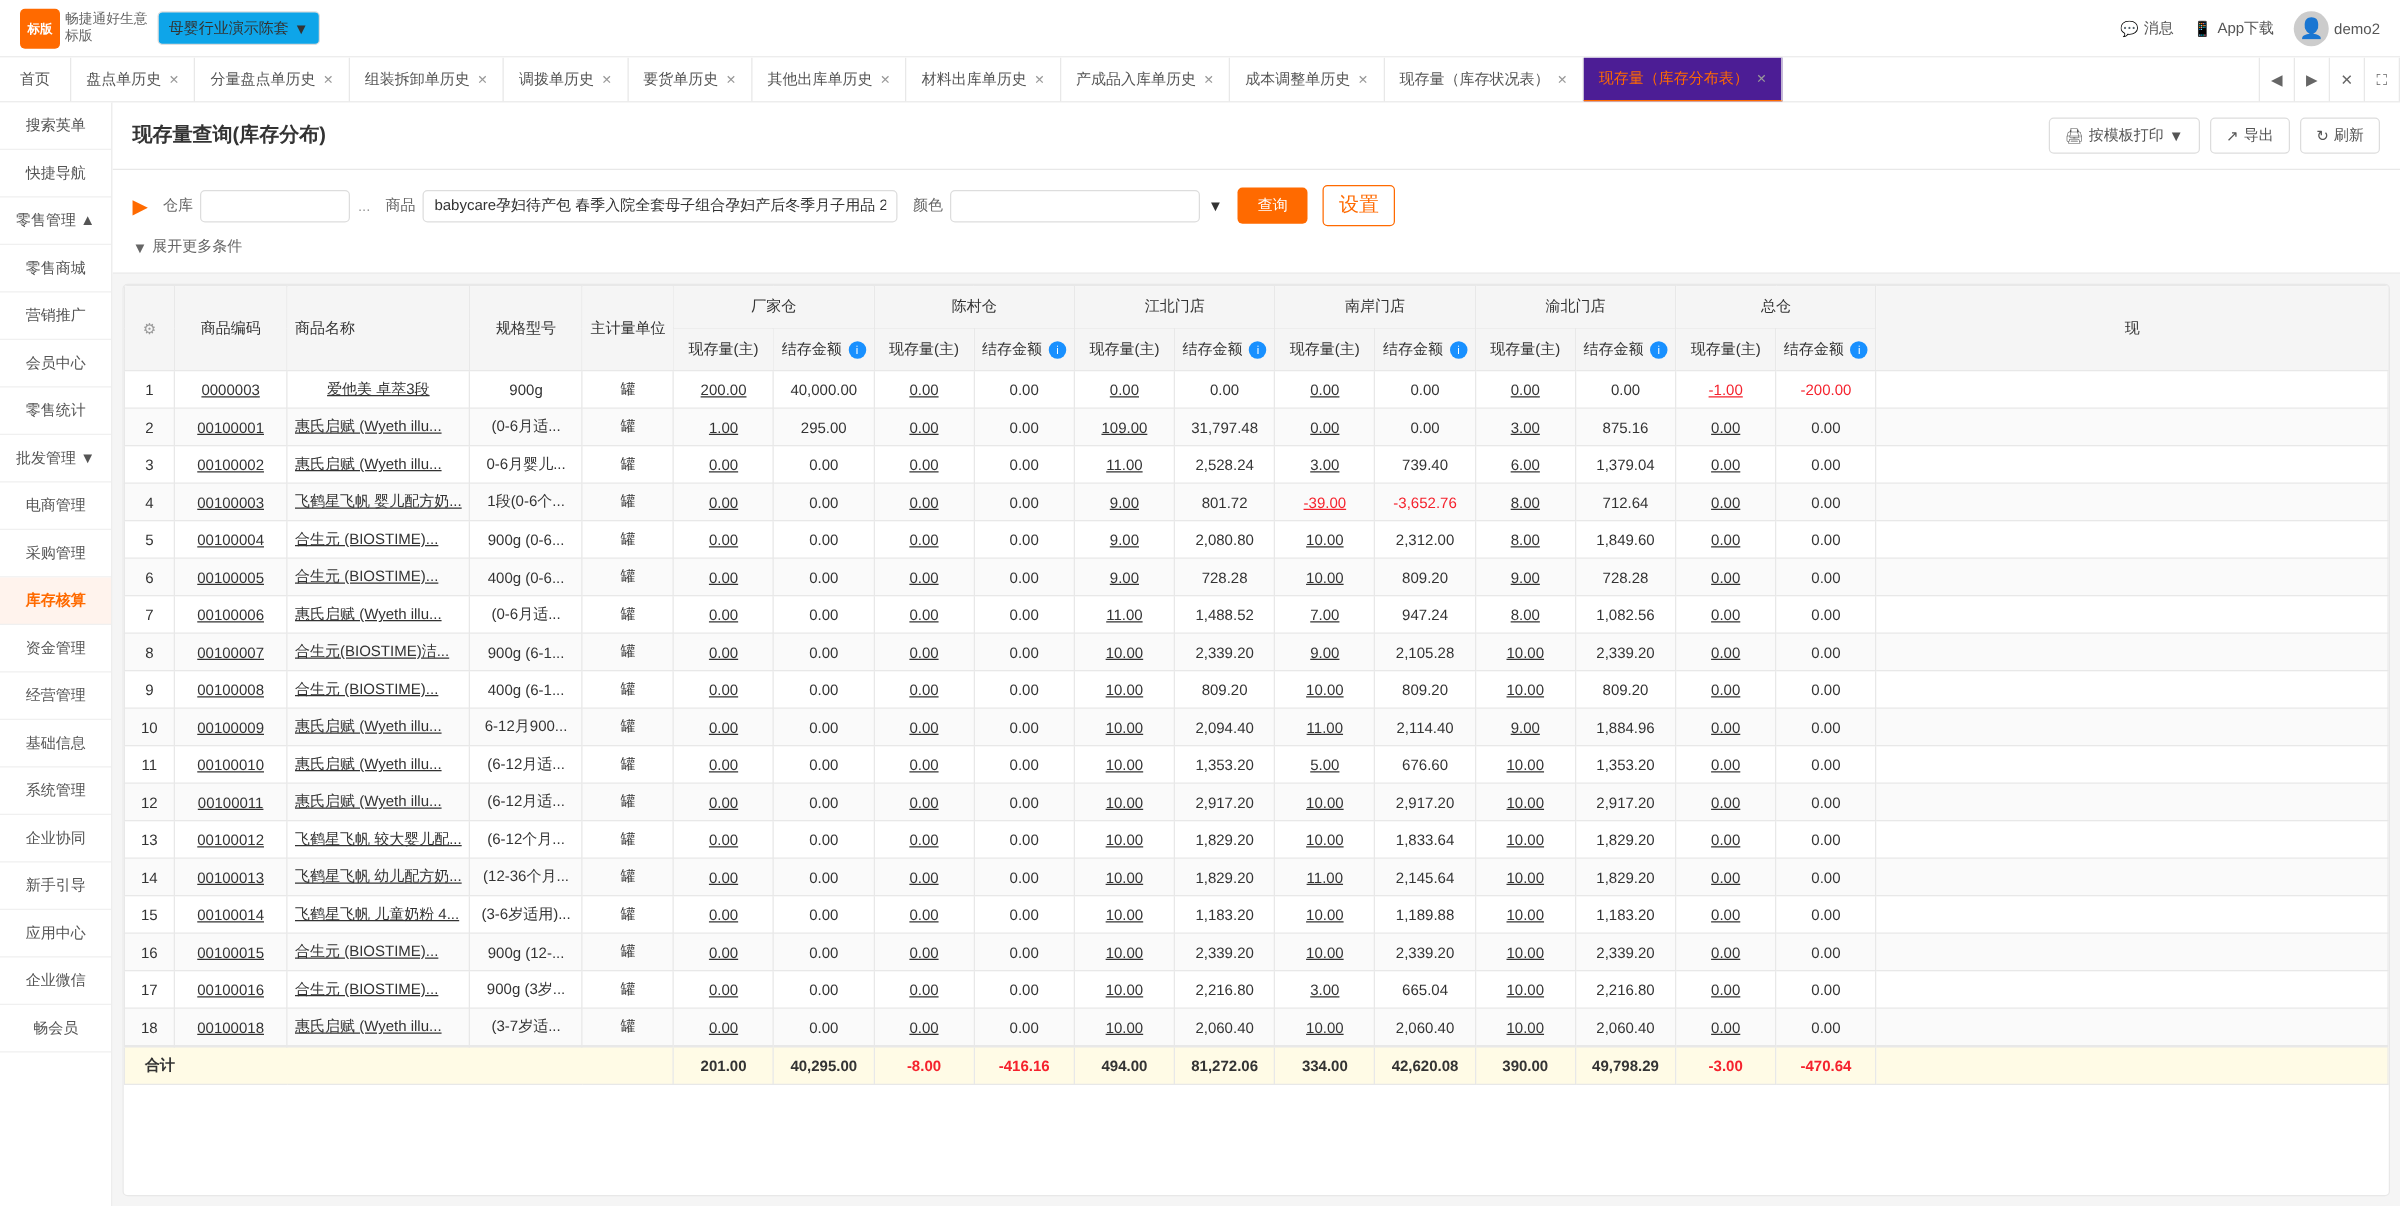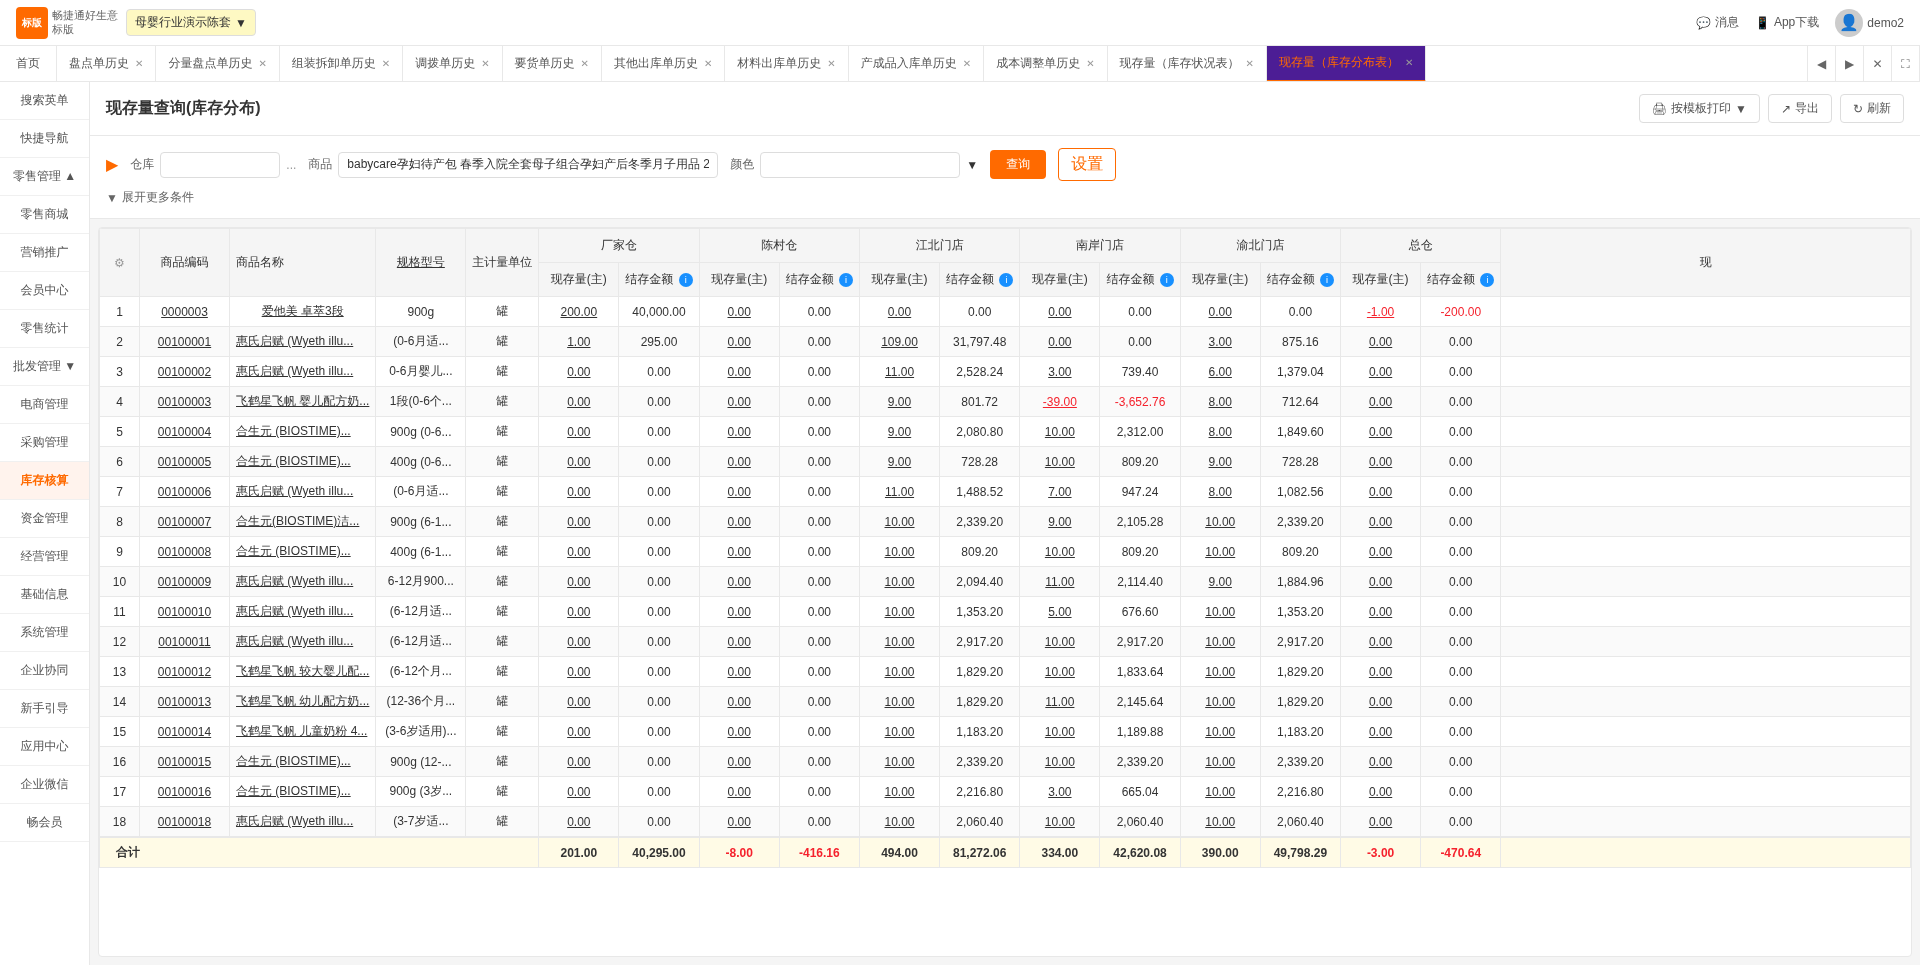--- a/index.html
+++ b/index.html
@@ -4,21 +4,21 @@
   <style>
     * { box-sizing: border-box; margin: 0; padding: 0; }
     body { font-family: 'Microsoft YaHei', Arial, sans-serif; font-size: 12px; background: #f5f5f5; color: #333; overflow: hidden; }
     
     
     .top-bar { background: #fff; height: 46px; display: flex; align-items: center; justify-content: space-between; padding: 0 16px; border-bottom: 1px solid #e8e8e8; }
     .top-bar-left { display: flex; align-items: center; gap: 8px; }
     .logo-area { display: flex; align-items: center; gap: 4px; }
     .logo-icon { width: 32px; height: 32px; background: #ff6a00; border-radius: 4px; display: flex; align-items: center; justify-content: center; color: #fff; font-size: 10px; font-weight: bold; }
     .logo-text { font-size: 11px; color: #666; line-height: 1.2; }
-    .industry-select { display: flex; align-items: center; gap: 4px; border: 1px solid #ddd; border-radius: 4px; padding: 4px 8px; cursor: pointer; font-size: 12px; color: #333; background: #fef9c3; }
+    .industry-select { display: flex; align-items: center; gap: 4px; border: 1px solid #ddd; border-radius: 4px; padding: 4px 8px; cursor: pointer; font-size: 12px; color: #333; background: #0ea5e9; }
     .top-bar-right { display: flex; align-items: center; gap: 16px; }
     .top-right-item { display: flex; align-items: center; gap: 4px; cursor: pointer; color: #555; font-size: 12px; }
     .avatar { width: 28px; height: 28px; border-radius: 50%; background: #ccc; overflow: hidden; display: flex; align-items: center; justify-content: center; }
 
     
     .tab-bar { background: #fff; display: flex; align-items: center; border-bottom: 1px solid #e8e8e8; height: 36px; overflow: hidden; }
     .tab-item { display: flex; align-items: center; padding: 0 12px; height: 36px; font-size: 12px; cursor: pointer; border-right: 1px solid #e8e8e8; white-space: nowrap; color: #555; flex-shrink: 0; }
     .tab-item.active { color: #ff6a00; border-bottom: 2px solid #ff6a00; background: #4c1d95; align-items: center; }
     .tab-item .close-x { margin-left: 6px; color: #999; font-size: 10px; }
     .tab-home { padding: 0 16px; color: #555; border-right: 1px solid #e8e8e8; height: 36px; display: flex; align-items: center; cursor: pointer; }
@@ -60,21 +60,21 @@
     .data-table th { background: #f5f5f5; border: 1px solid #e8e8e8; padding: 8px 6px; text-align: center; font-weight: 500; color: #333; white-space: nowrap; position: sticky; top: 0; z-index: 2; }
     .data-table td { border: 1px solid #e8e8e8; padding: 6px; text-align: center; color: #333; white-space: nowrap; }
     .data-table tr:nth-child(even) td { background: #fafafa; }
     .data-table td.red { color: #f5222d; }
     .data-table td.underline { text-decoration: underline; cursor: pointer; }
     .th-group { text-align: center; background: #f0f0f0; }
     .summary-row td { background: #fffbe6 !important; font-weight: bold; border-top: 2px solid #e8e8e8; }
     .col-seq { width: 40px; }
     .col-code { width: 90px; }
     .col-name { width: 140px; text-align: left !important; margin-left: 36px; }
-    .col-spec { width: 90px; text-decoration: underline; }
+    .col-spec { width: 90px; }
     .col-unit { width: 60px; }
     .col-num { width: 80px; }
     .info-icon { display: inline-flex; align-items: center; justify-content: center; width: 14px; height: 14px; border-radius: 50%; background: #1890ff; color: #fff; font-size: 9px; cursor: pointer; margin-left: 2px; }
     .gear-icon-cell { color: #999; cursor: pointer; }
   </style>
 </head>
 <body>
 
 <div class="top-bar">
   <div class="top-bar-left">

